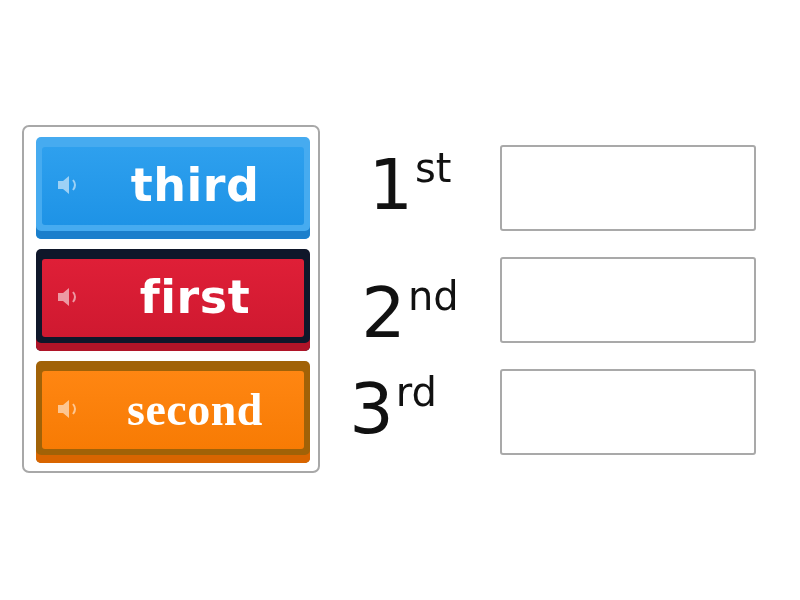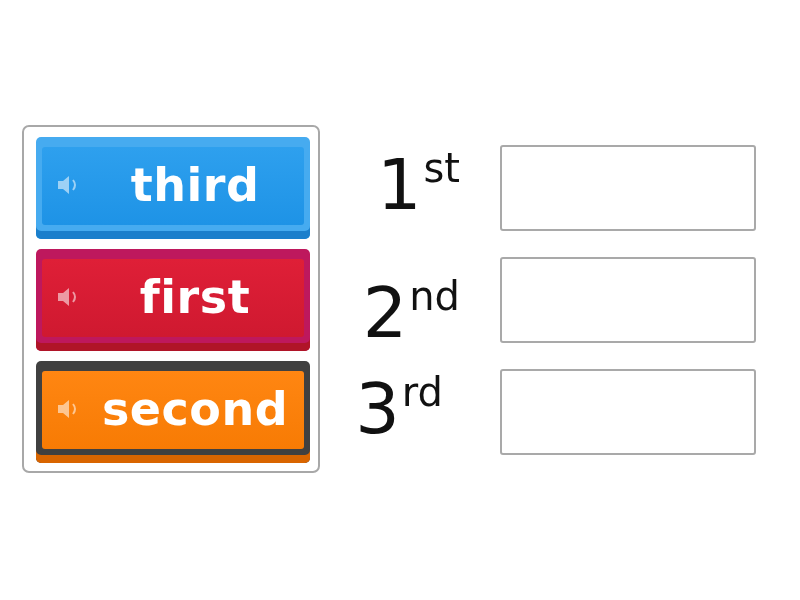--- a/index.html
+++ b/index.html
@@ -9,25 +9,25 @@
       border:2px solid #a8a8a8; border-radius:7px; box-sizing:border-box; background:#fff; }
     .tile { position:absolute; left:12px; width:274px; height:102px; border-radius:5px;
       box-sizing:border-box; cursor:pointer; }
     .tile .inner { position:absolute; left:6px; right:6px; top:10px; bottom:14px; border-radius:3px; }
     .tile .label { position:absolute; left:44px; right:0; top:0; bottom:6px; display:flex;
       align-items:center; justify-content:center; color:#fff; font-weight:bold; font-size:46px;
       letter-spacing:0.5px; }
     .tile .spk { position:absolute; left:20px; top:38px; width:24px; height:20px; opacity:0.55; }
     .t-blue { background:#46abf0; box-shadow: inset 0 -8px 0 #1b7fcc; }
     .t-blue .inner { background:linear-gradient(#2ea0ee,#1e93e6); }
-    .t-red { background:#be185d; box-shadow: inset 0 -8px 0 #b01428; text-align: center; }
+    .t-red { background:#0f172a; box-shadow: inset 0 -8px 0 #b01428; text-align: center; }
     .t-red .inner { background:linear-gradient(#df1f37,#cf1930); }
-    .t-orange { background:#404040; box-shadow: inset 0 -8px 0 #d96500; }
+    .t-orange { background:#a16207; box-shadow: inset 0 -8px 0 #d96500; font-family: Liberation Serif, serif; }
     .t-orange .inner { background:linear-gradient(#ff8612,#f77b04); }
-    .ordinal { position:absolute; width:100px; text-align:right; color:#111; font-size:70px; line-height:1; }
+    .ordinal { position:absolute; width:100px; text-align:center; color:#111; font-size:70px; line-height:1; }
     .ordinal sup { font-size:40px; vertical-align:top; position:relative; top:-2px; margin-left:2px; }
     .slot { position:absolute; left:500px; width:256px; height:86px; border:2px solid #a9a9a9;
       border-radius:3px; box-sizing:border-box; background:#fff; }
   </style>
 </head>
 <body>
 
 <div class="tray">
   <div class="tile t-blue" style="top:10px;">
     <div class="inner"></div>

